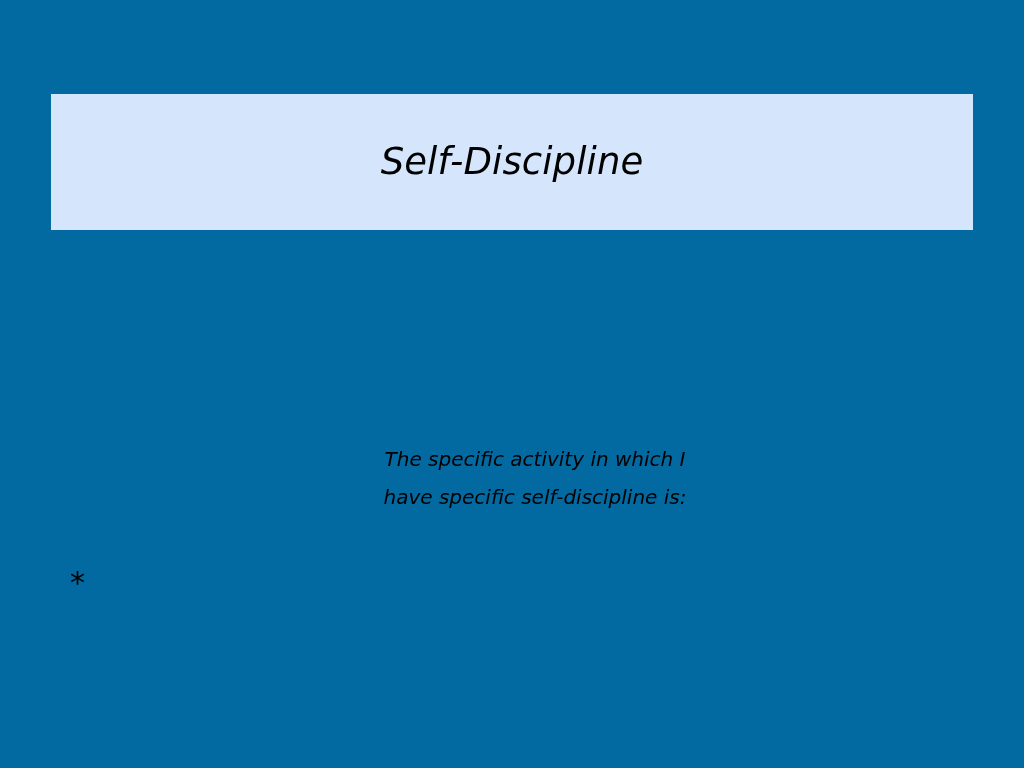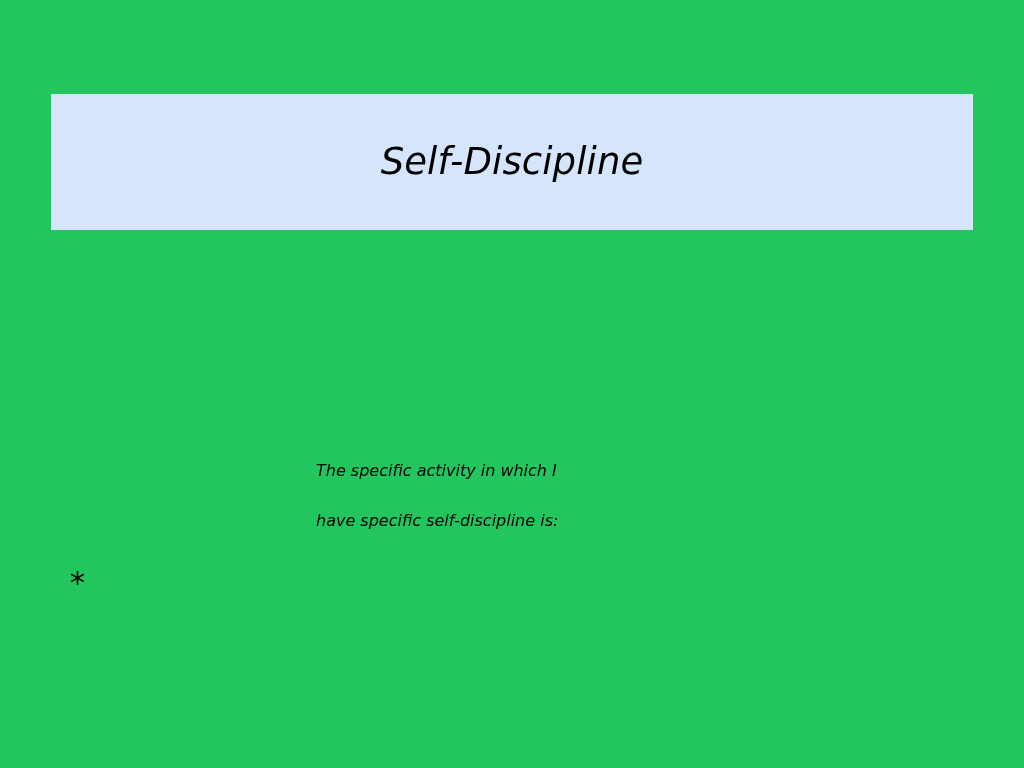--- a/index.html
+++ b/index.html
@@ -8,21 +8,21 @@
     padding: 0;
     background: #ffffff;
   }
   body {
     font-family: "DejaVu Sans", sans-serif;
   }
   .slide {
     position: relative;
     width: 1024px;
     height: 768px;
-    background: #22c55e;
+    background: #0369a1;
     overflow: hidden;
   }
   .title-banner {
     position: absolute;
     left: 51px;
     top: 94px;
     width: 922px;
     height: 136px;
     background: #d4e5fc;
     display: flex;
@@ -46,26 +46,27 @@
   .prompt-block {
     position: absolute;
     left: 300px;
     top: 438px;
     width: 470px;
   }
   .prompt-line {
     font-family: "DejaVu Sans", sans-serif;
     font-style: italic;
     font-weight: 400;
-    font-size: 16px;
+    font-size: 20px;
     line-height: 34px;
     color: #000000;
     white-space: nowrap;
-    margin: 16px;
+    margin: 4px;
     padding: 0;
+    text-align: center;
   }
   .answer-bullet {
     position: absolute;
     left: 70px;
     top: 568px;
     font-family: "DejaVu Sans", sans-serif;
     font-style: normal;
     font-weight: 400;
     font-size: 30px;
     line-height: 30px;

